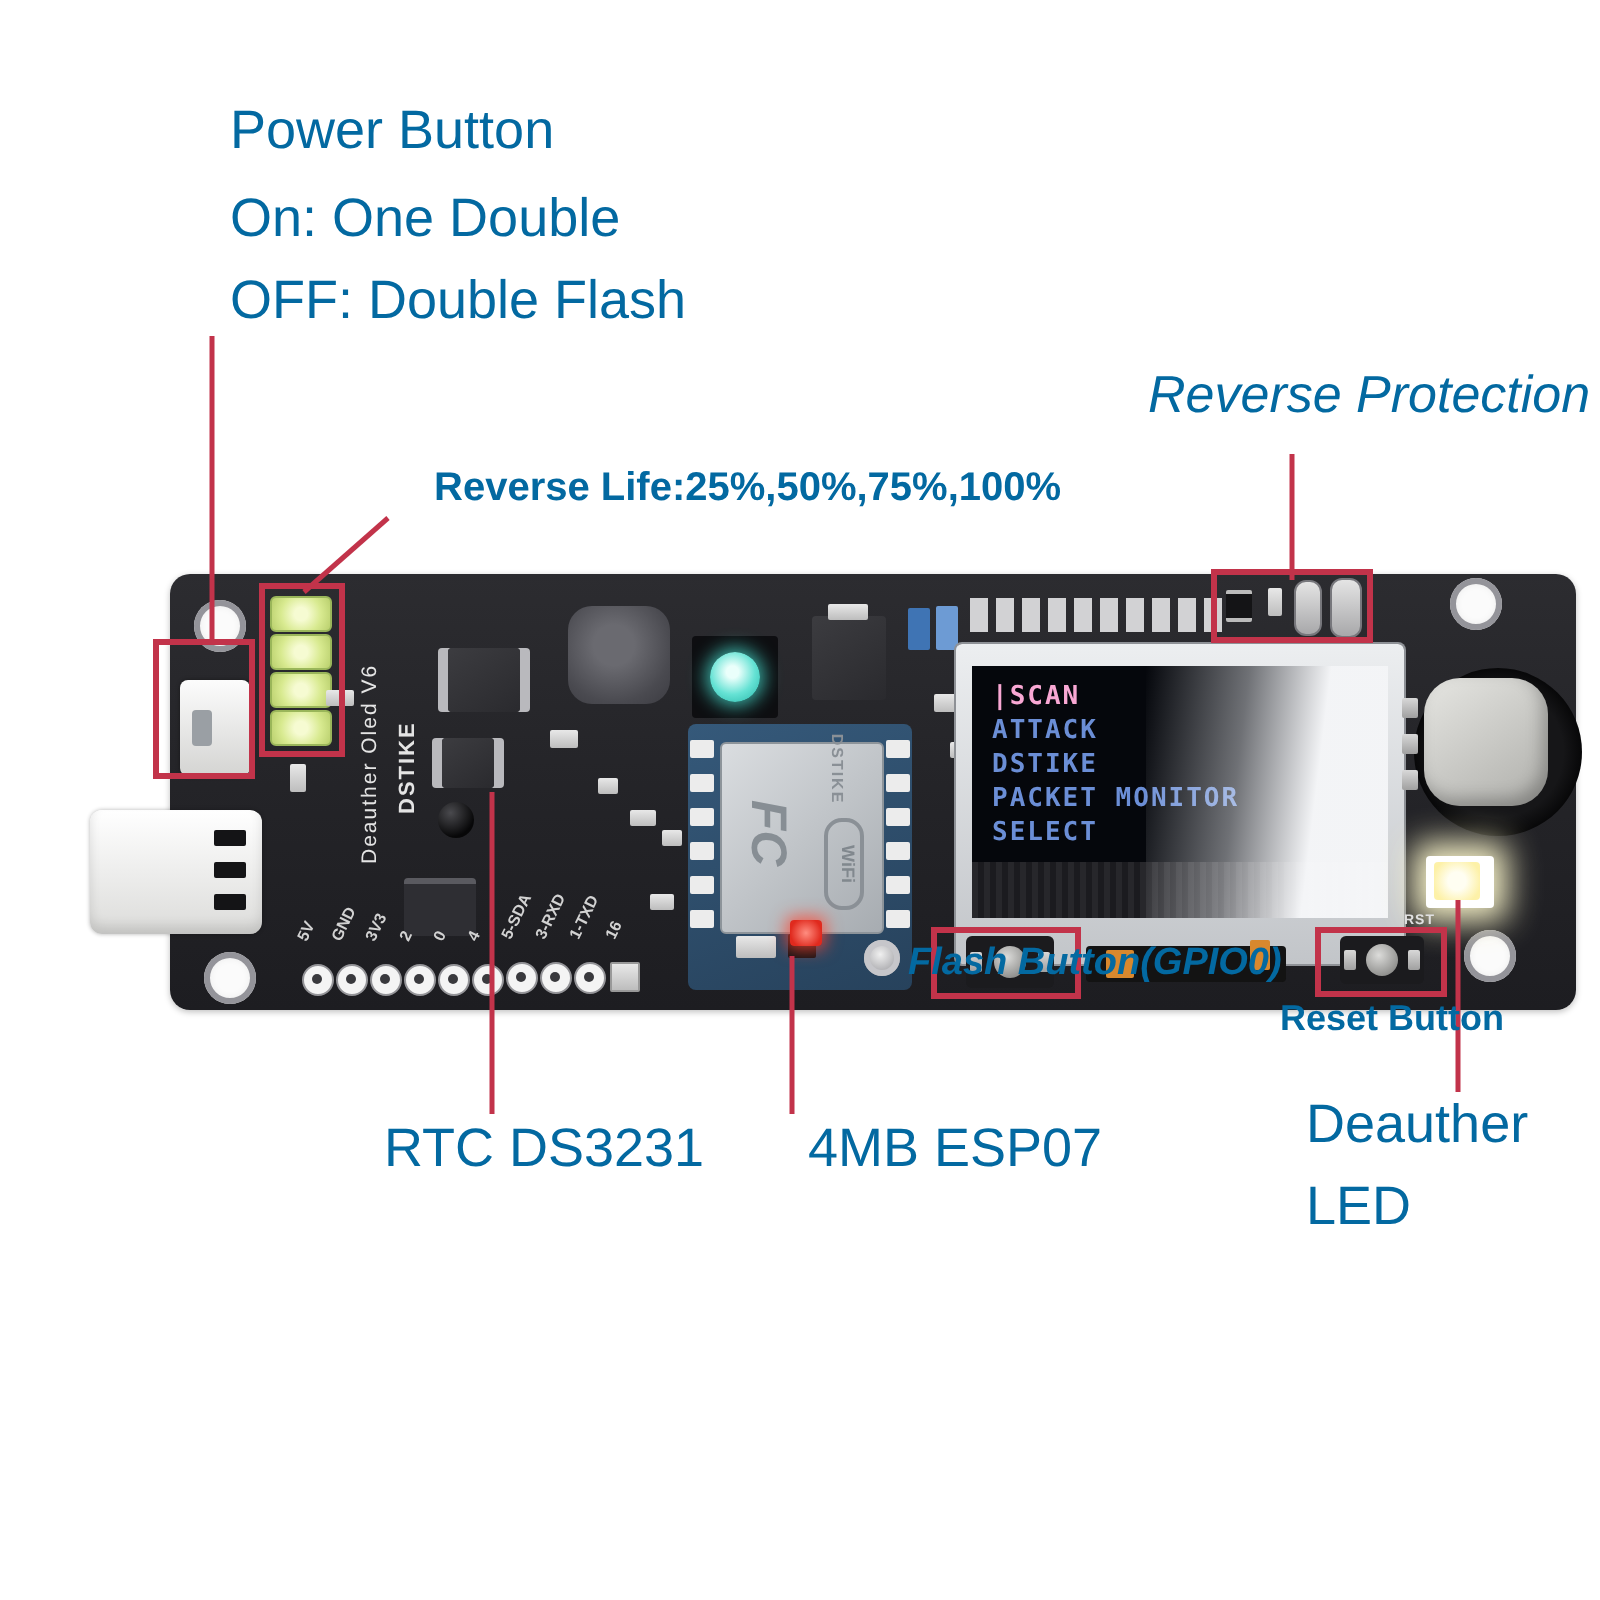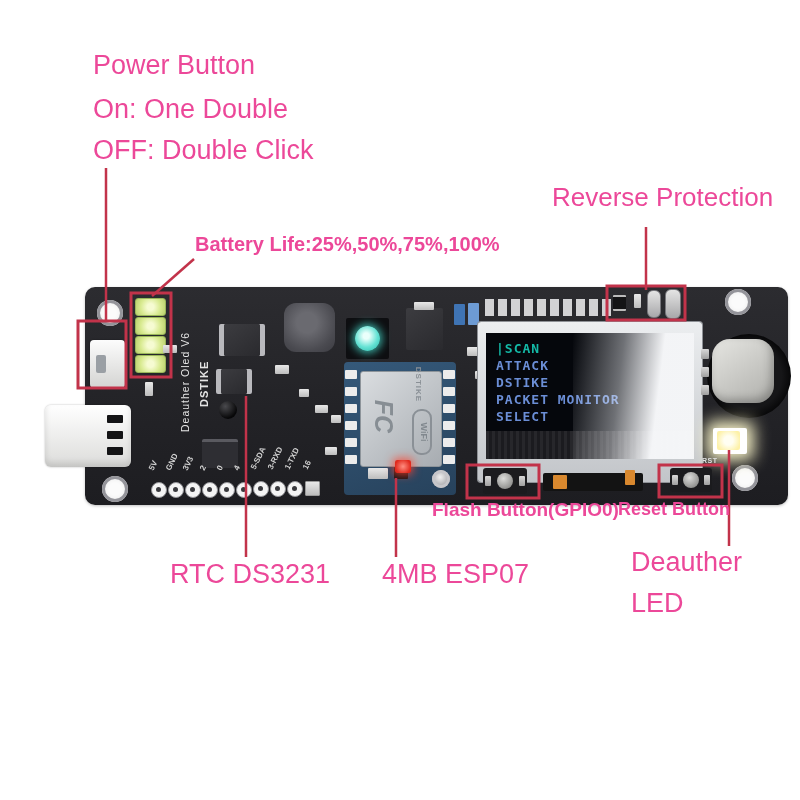--- a/index.html
+++ b/index.html
@@ -1,19 +1,19 @@
 <!DOCTYPE html>
 <html><head>
 <meta charset="utf-8">
 <style>
   html,body{margin:0;padding:0;}
   body{width:800px;height:800px;background:#ffffff;position:relative;overflow:hidden;
        font-family:"Liberation Sans",sans-serif;}
   
-  .ann{position:absolute;color:#ec4899;z-index:6;white-space:nowrap;line-height:1.1;}
+  .ann{position:absolute;color:#0369a1;z-index:6;white-space:nowrap;line-height:1.1;margin-left:22px;}
   .ann-big{font-size:27px;font-weight:400;}
   .ann-med{font-size:26px;font-weight:400;}
   .ann-small{font-size:19px;font-weight:700;}
   .ann-small2{font-size:18px;font-weight:700;}
   .overlay{position:absolute;left:0;top:0;z-index:5;pointer-events:none;}
   
   .board{position:absolute;left:85px;top:287px;width:703px;height:218px;z-index:1;
          background:linear-gradient(180deg,#2c2c30 0%,#232327 55%,#1d1d21 100%);
          border-radius:10px;box-shadow:0 1px 3px rgba(0,0,0,.25);}
   .hole{position:absolute;width:26px;height:26px;border-radius:50%;background:#fbfbfb;
@@ -53,21 +53,21 @@
                border-radius:9px;color:#81888e;font-size:9px;font-weight:700;text-align:center;
                line-height:13px;transform:rotate(90deg);}
   
   .oledpanel{position:absolute;left:393px;top:35px;width:224px;height:160px;border-radius:3px;
              background:linear-gradient(180deg,#eceef0,#c2c5c9);box-shadow:0 0 0 1px #8e9196;}
   .oledglass{position:absolute;left:8px;top:11px;width:208px;height:126px;background:#05070c;overflow:hidden;}
   .oledchin{position:absolute;left:0;bottom:0;width:100%;height:28px;
             background:repeating-linear-gradient(90deg,#27272b 0 3px,#1b1b1f 3px 6px);}
   .menu{position:absolute;left:10px;top:7px;font-family:"DejaVu Sans Mono",monospace;
         font-size:13px;font-weight:700;letter-spacing:1px;line-height:17px;color:#6b8ed6;}
-  .menu .row0{color:#14b8a6;}
+  .menu .row0{color:#f9a8d4;}
   .glare{position:absolute;right:0;top:0;bottom:0;width:58%;
          background:linear-gradient(97deg,rgba(255,255,255,0) 0%,rgba(240,242,246,.45) 38%,rgba(251,252,254,.97) 68%);}
   .navbezel{position:absolute;left:622px;top:47px;width:84px;height:84px;border-radius:50%;
             background:radial-gradient(circle at 50% 50%,#161618 55%,#060607 72%,#2b2b2d 100%);}
   .navcap{position:absolute;left:627px;top:52px;width:62px;height:64px;border-radius:18px;
           background:linear-gradient(145deg,#e6e6e2,#aeaeaa);box-shadow:inset -3px -4px 8px rgba(0,0,0,.25);}
   .hled{position:absolute;left:628px;top:141px;width:34px;height:26px;background:#ffffff;border-radius:2px;
         box-shadow:0 0 16px 7px rgba(255,250,205,.95);}
   .hled::after{content:"";position:absolute;left:4px;top:3px;width:23px;height:19px;border-radius:2px;
         background:radial-gradient(circle at 50% 50%,#fffef2 30%,#fdf1a8 80%);}
@@ -243,21 +243,21 @@
 
   <rect x="131" y="293" width="40" height="84" fill="none" stroke-width="3" stroke="#c2334a"></rect>
   <rect x="78" y="321" width="48" height="67" fill="none" stroke-width="3" stroke="#c2334a"></rect>
   <rect x="607" y="286" width="78" height="34" fill="none" stroke-width="3" stroke="#c2334a"></rect>
   <rect x="467" y="465" width="72" height="33" fill="none" stroke-width="3" stroke="#c2334a"></rect>
   <rect x="659" y="465" width="63" height="32" fill="none" stroke-width="3" stroke="#c2334a"></rect>
 </svg>
 
 <div class="ann ann-big" style="left:93px;top:51px;">Power Button</div>
 <div class="ann ann-big" style="left:93px;top:95px;">On: One Double</div>
-<div class="ann ann-big" style="left:93px;top:136px;">OFF: Double Click</div>
-<div class="ann ann-small" style="left:195px;top:233px;font-size:20px;">Battery Life:25%,50%,75%,100%</div>
-<div class="ann ann-med" style="left:552px;top:183px;">Reverse Protection</div>
-<div class="ann ann-small" style="left:432px;top:500px;">Flash Button(GPIO0)</div>
+<div class="ann ann-big" style="left:93px;top:136px;">OFF: Double Flash</div>
+<div class="ann ann-small" style="left:195px;top:233px;font-size:20px;">Reverse Life:25%,50%,75%,100%</div>
+<div class="ann ann-med" style="left:552px;top:183px;font-style:italic;">Reverse Protection</div>
+<div class="ann ann-small" style="left:432px;top:472px;font-style:italic;">Flash Button(GPIO0)</div>
 <div class="ann ann-small2" style="left:618px;top:500px;text-align:right;">Reset Button</div>
 <div class="ann ann-big" style="left:170px;top:560px;">RTC DS3231</div>
 <div class="ann ann-big" style="left:382px;top:560px;">4MB ESP07</div>
 <div class="ann ann-big" style="left:631px;top:548px;">Deauther</div>
 <div class="ann ann-big" style="left:631px;top:589px;text-align:right;">LED</div>
 
 </body></html>

